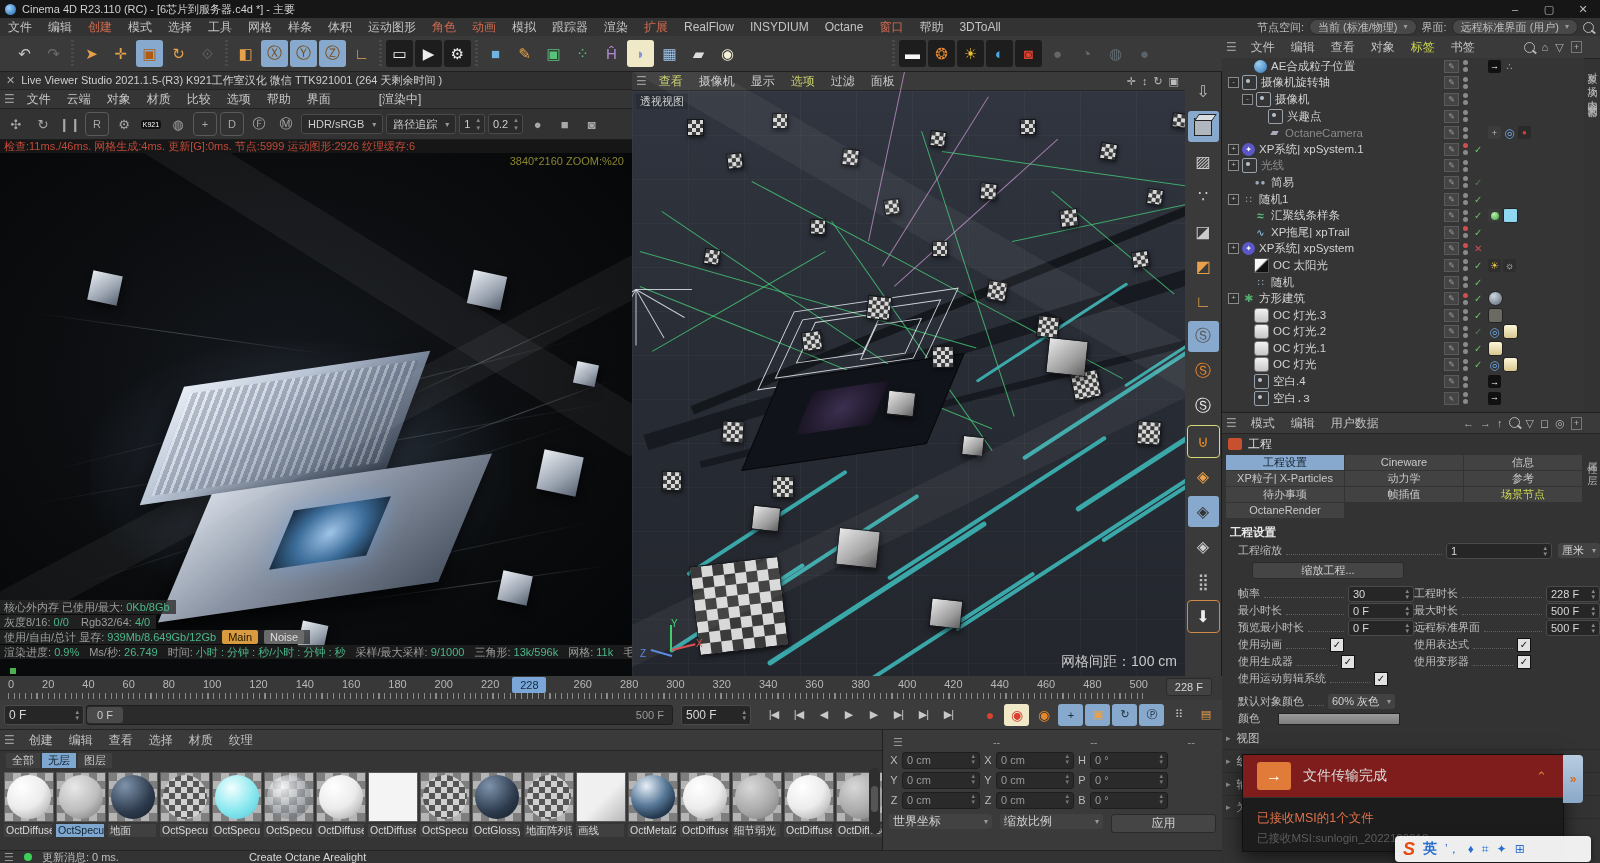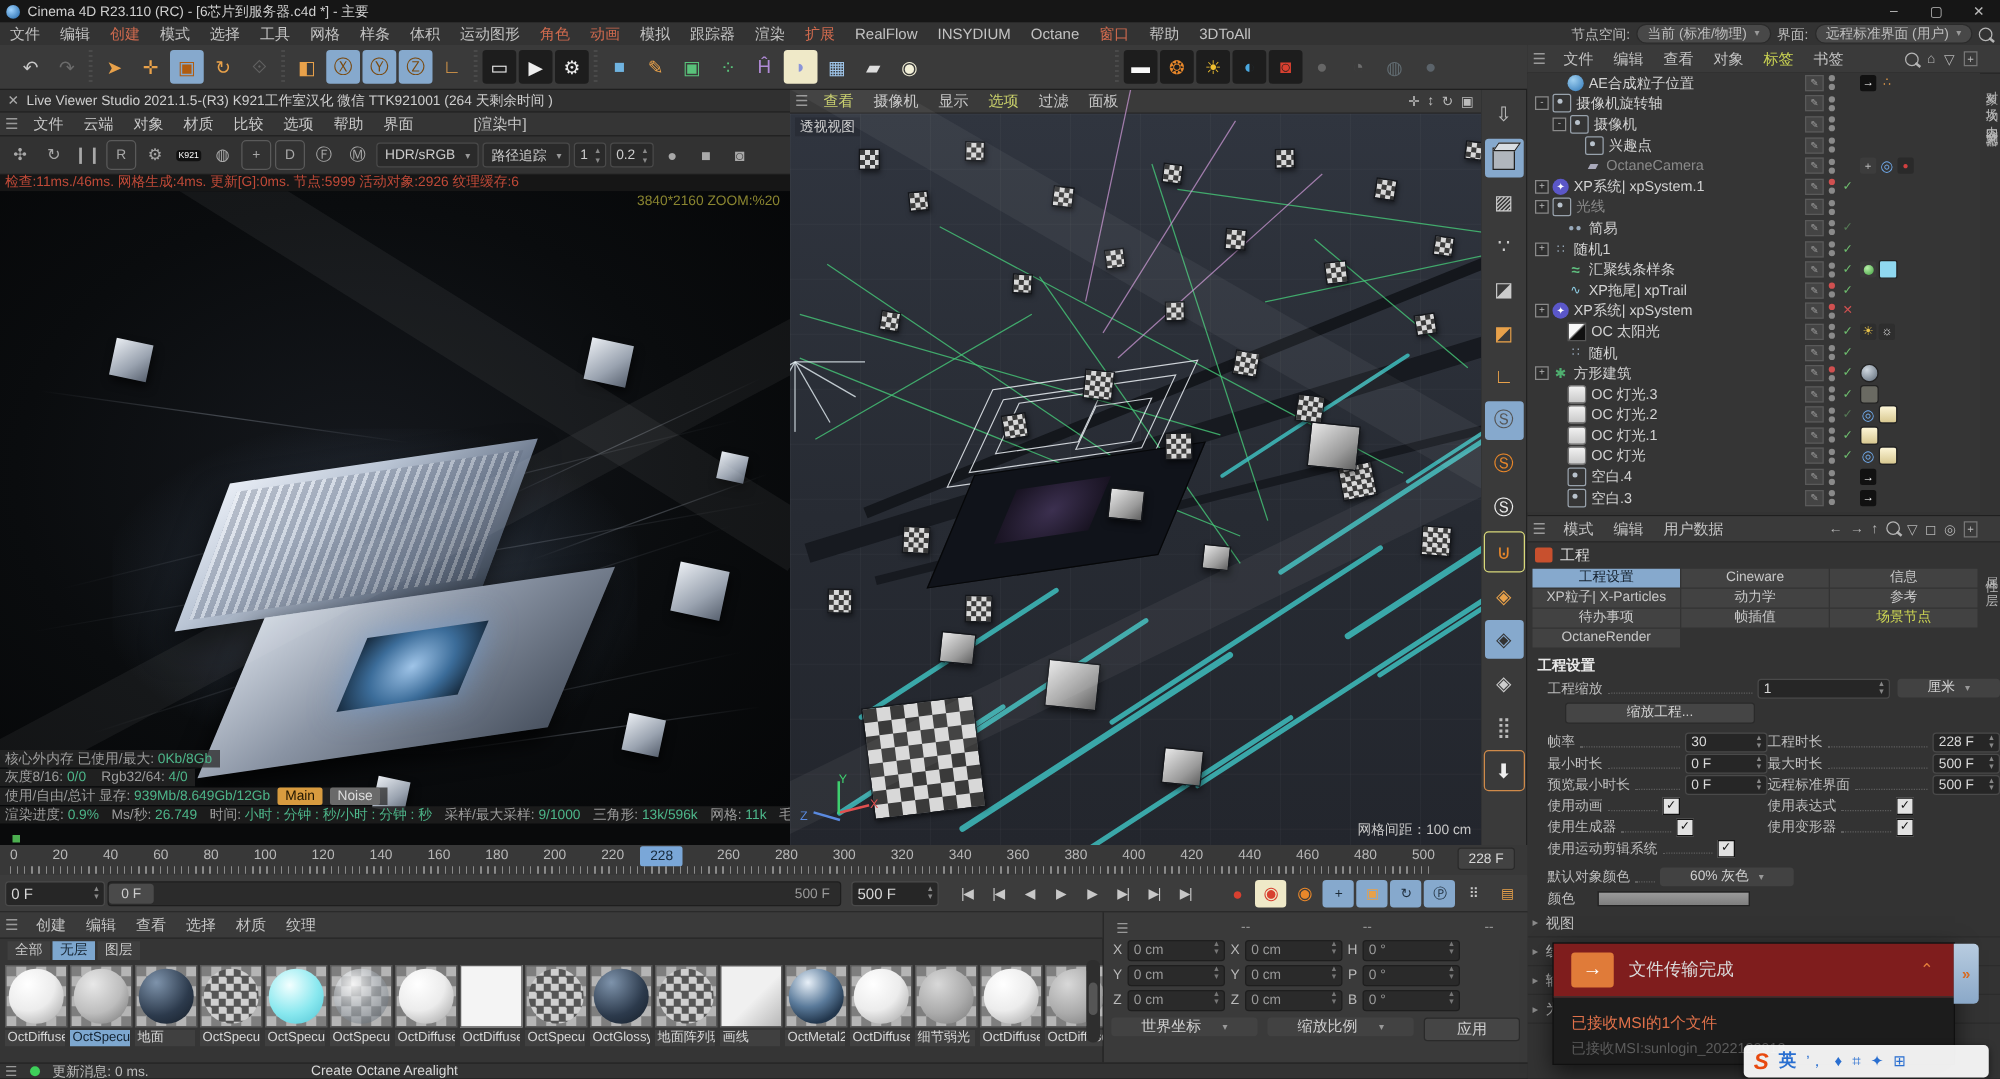--- a/index.html
+++ b/index.html
@@ -67,21 +67,21 @@
   #viewport{left:632px;top:72px;width:553px;height:604px;background:#2d323c;border-right:1px solid #1a1a1a;overflow:hidden;}
   #vp-menu{height:18px;background:#3a3a3a;display:flex;align-items:center;border-bottom:1px solid #242424;}
   #vp-menu .mi{padding:0 8px;}
   #vp-menu .mi.hl{color:#c8cf6a;}
   #vp-icons{margin-left:auto;display:flex;gap:6px;padding-right:6px;color:#bbb;font-size:11px;}
   #vp-scene{position:relative;height:586px;background:
       linear-gradient(rgba(255,255,255,.028) 1px,transparent 1px) 0 0/50px 44px,
       linear-gradient(90deg,rgba(255,255,255,.028) 1px,transparent 1px) 0 0/56px 44px,
       linear-gradient(180deg,#30353f 0%,#272b33 55%,#23262d 100%);}
   #vp-label{position:absolute;left:4px;top:3px;background:rgba(40,44,52,.8);padding:0 4px;color:#cfcfcf;font-size:11px;}
-  #vp-grid-label{position:absolute;right:8px;bottom:6px;color:#c9c9c9;font-size:11px;}
+  #vp-grid-label{position:absolute;right:8px;bottom:6px;color:#c9c9c9;font-size:14px;}
   .vline{position:absolute;transform-origin:0 0;height:1px;}
   .vcube{position:absolute;border:1px solid #14161a;background:repeating-conic-gradient(#d8d8d8 0 25%,#3a3a3a 0 50%);background-size:8px 8px;box-shadow:1px 2px 4px rgba(0,0,0,.5);}
   .wcube{position:absolute;background:linear-gradient(135deg,#e8e8e8,#9a9a9a 65%,#5f5f5f);border:1px solid #14161a;box-shadow:1px 3px 6px rgba(0,0,0,.55);}
   .wire{position:absolute;border:1px solid rgba(235,240,245,.85);background:transparent;}
   #vp-axis{position:absolute;left:12px;bottom:18px;width:60px;height:52px;font-size:10px;}
   
   #modecol{left:1185px;top:72px;width:37px;height:604px;background:#3a3a3a;border-right:1px solid #1a1a1a;display:flex;flex-direction:column;align-items:center;padding-top:2px;box-sizing:border-box;}
   .modei{width:31px;height:31px;margin:2px 0;border-radius:3px;display:flex;align-items:center;justify-content:center;font-size:16px;color:#c8c8c8;position:relative;flex:none;}
   .modei.active{background:#86a9cd;color:#1d2c3a;}
   .modei.yellow-out{outline:1px solid #d8d87a;}
@@ -141,21 +141,21 @@
   #am-objrow .gearfolder{width:14px;height:12px;background:#c8502e;border-radius:2px;position:relative;}
   #am-tabs{display:grid;grid-template-columns:repeat(3,118px);gap:1px;padding:1px 4px;}
   .amtab{height:15px;line-height:15px;text-align:center;background:#424242;color:#c8c8c8;font-size:11px;overflow:hidden;white-space:nowrap;}
   .amtab.active{background:#86a9cd;color:#15212e;}
   .amtab.yellow{color:#cdd653;}
   #am-section{padding:6px 8px 2px;color:#e8e8e8;font-weight:bold;font-size:11.5px;}
   .fieldrow{display:flex;align-items:center;height:17px;padding-left:16px;font-size:11px;color:#bdbdbd;}
   .leader{flex:1;border-bottom:1px dotted #5e5e5e;height:7px;margin:0 4px;min-width:6px;}
   .valbox{background:#262626;border:1px solid #4a4a4a;border-radius:3px;height:14px;line-height:14px;padding:0 4px;min-width:56px;color:#d8d8d8;display:flex;align-items:center;}
   .valbox .sp{margin-left:auto;color:#888;font-size:7px;line-height:6px;}
-  .ddbox{background:#424242;border-radius:3px;height:15px;line-height:15px;padding:0 24px;color:#d0d0d0;display:flex;gap:8px;align-items:center;}
+  .ddbox{background:#424242;border-radius:3px;height:15px;line-height:15px;padding:0 4px;color:#d0d0d0;display:flex;gap:8px;align-items:center;}
   .cbox{width:12px;height:12px;background:#e2e2e2;border:1px solid #111;color:#111;font-size:10px;line-height:12px;text-align:center;font-weight:bold;}
   .cbox.empty{background:#d8d8d8;color:transparent;}
   .btnwide{background:#454545;border:1px solid #2a2a2a;border-radius:3px;height:15px;line-height:15px;text-align:center;color:#cfcfcf;}
   .tworow{display:grid;grid-template-columns:176px 186px;}
   .collapsed-row{display:flex;align-items:center;gap:6px;height:22px;padding-left:4px;color:#c0c0c0;border-bottom:1px solid #2c2c2c;font-size:11.5px;}
   
   #notif{position:absolute;left:20px;top:341px;width:320px;height:96px;background:#1c1c1c;border:1px solid #101010;box-shadow:0 6px 18px rgba(0,0,0,.6);z-index:30;}
   #notif .head{display:flex;align-items:center;height:42px;background:#7f1d1d;border-bottom:1px solid #333;}
   #notif .folder{width:34px;height:28px;margin:0 12px 0 14px;background:#e07b39;border-radius:3px;position:relative;}
   #notif .folder:after{content:"→";position:absolute;inset:0;display:flex;align-items:center;justify-content:center;color:#fff;font-size:16px;font-weight:bold;}
@@ -373,21 +373,21 @@
           <span style="font-size:7px;color:#888;">▴<br>▾</span>
         </span>
       <span class="spin">
         <span>0.2</span>
           <span style="font-size:7px;color:#888;">▴<br>▾</span>
         </span>
       <span class="ic dim">●</span>
       <span class="ic dim">■</span>
       <span class="ic dim">◙</span>
     </div>
-    <div id="lv-checkline">检查:11ms./46ms. 网格生成:4ms. 更新[G]:0ms. 节点:5999 活动对象:2926 纹理缓存:6</div>
+    <div id="lv-checkline">检查:11ms./46ms. 网格生成:4ms. 更新[G]:0ms. 节点:5999 运动图形:2926 纹理缓存:6</div>
     <div id="lv-image">
       <div id="lv-decor">
           <div class="chipglow"></div>
           <div class="trace" style="left:40px;top:250px;width:560px;transform:rotate(-14deg);opacity:.5;"></div>
           <div class="trace" style="left:20px;top:300px;width:600px;transform:rotate(-10deg);opacity:.5;"></div>
           <div class="trace" style="left:60px;top:350px;width:540px;transform:rotate(-18deg);opacity:.5;"></div>
           <div class="trace" style="left:100px;top:420px;width:500px;transform:rotate(-12deg);opacity:.5;"></div>
           <div class="trace" style="left:380px;top:200px;width:240px;transform:rotate(-25deg);opacity:.5;"></div>
           <div class="trace" style="left:420px;top:260px;width:200px;transform:rotate(-20deg);opacity:.5;"></div>
           <div class="trace" style="left:30px;top:180px;width:300px;transform:rotate(8deg);opacity:.5;"></div>
@@ -819,21 +819,21 @@
           <span class="lbl">空白.4</span>
           <span class="col-edit">✎</span>
           <span class="col-dots">
             <i></i>
             <i></i>
           </span>
           <span class="col-tags">
             <span class="tag t-ae">→</span>
           </span>
         </div>
-        <div class="trow" style="padding-left: 20px;">
+        <div class="trow" style="padding-left: 20px; font-family: Liberation Mono, monospace;">
           <span style="width: 12px; flex: 0 0 auto;"></span>
           <span class="ticon i-null"></span>
           <span class="lbl">空白.3</span>
           <span class="col-edit">✎</span>
           <span class="col-dots">
             <i></i>
             <i></i>
           </span>
           <span class="col-tags">
             <span class="tag t-ae">→</span>

